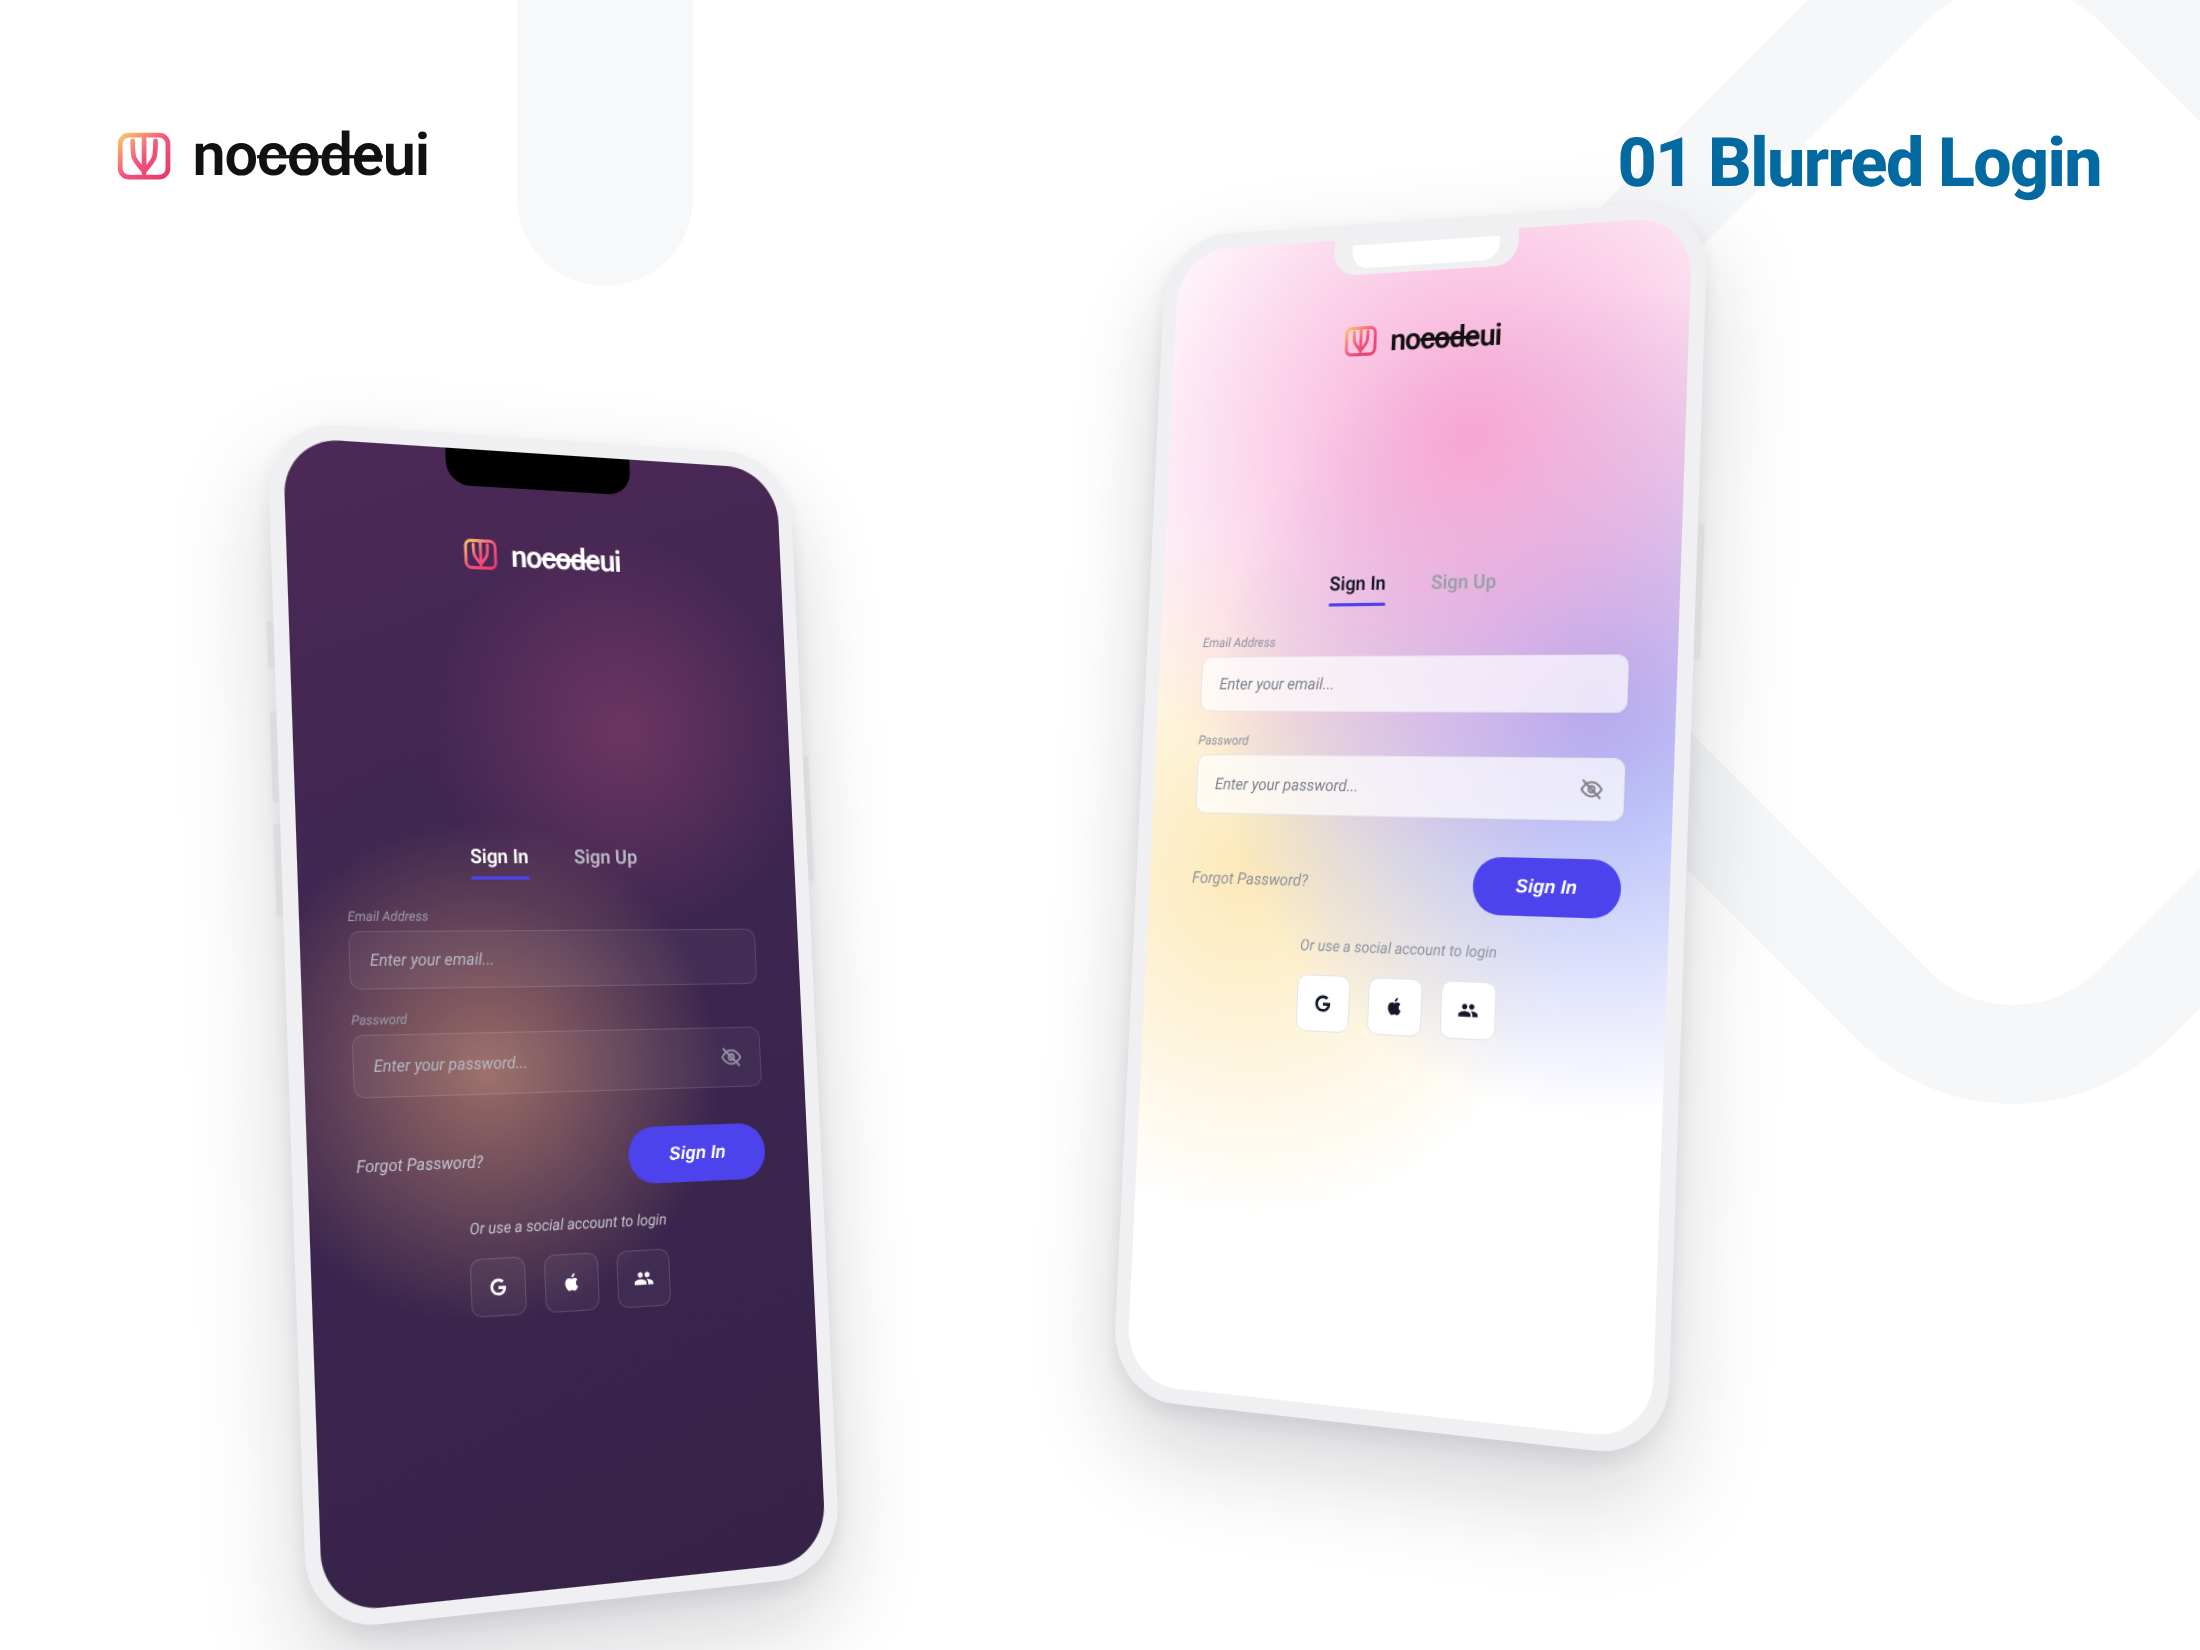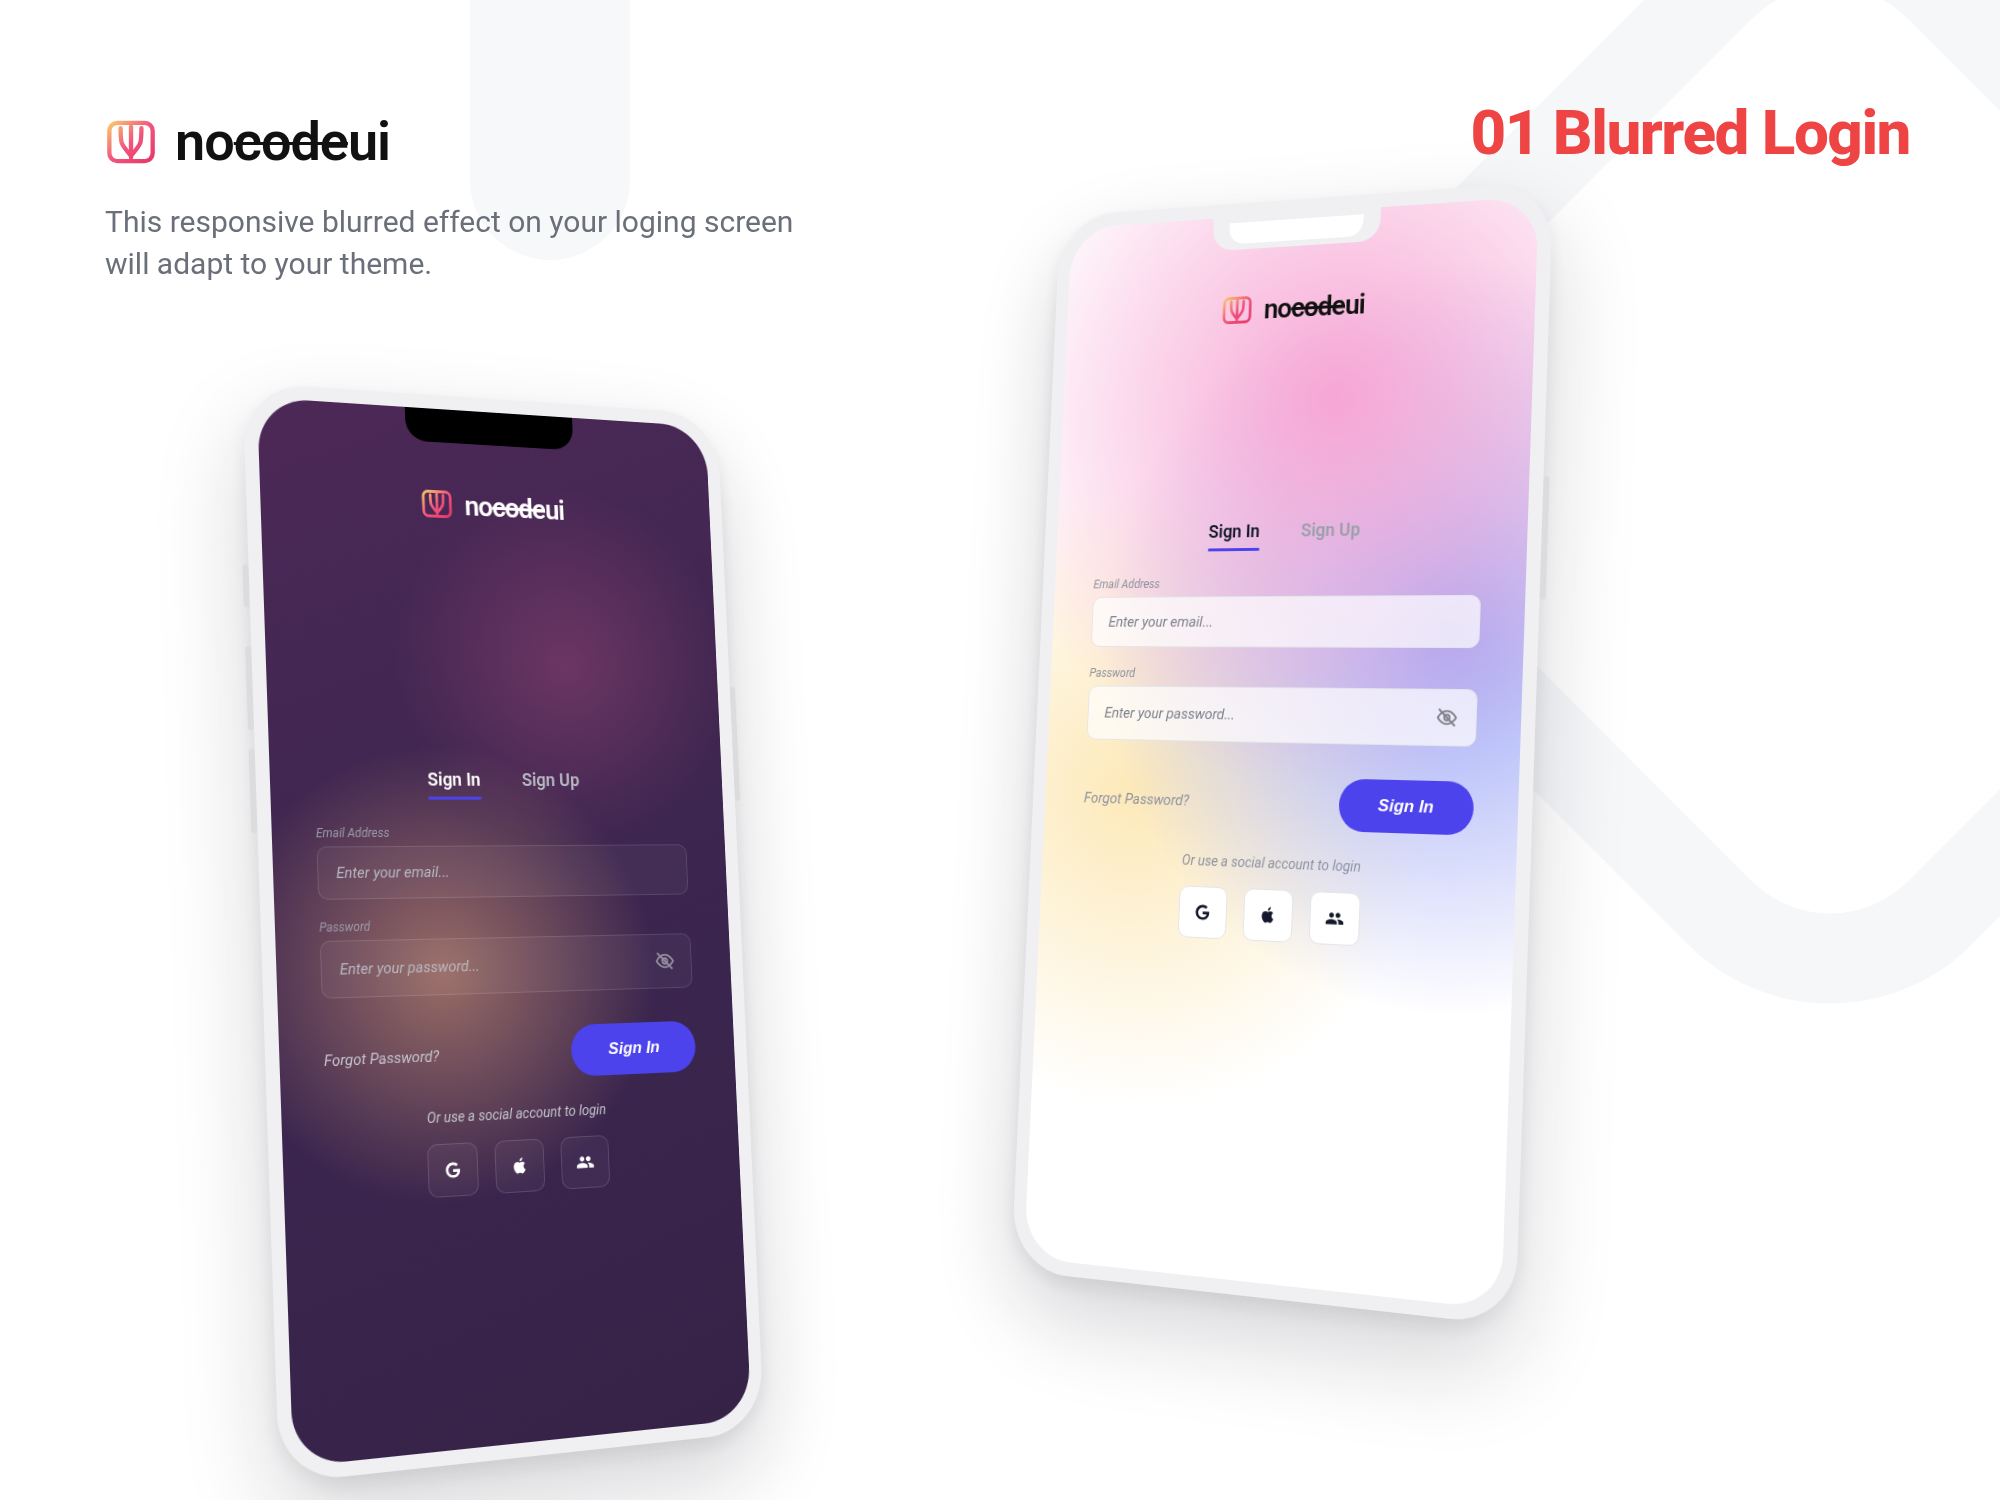--- a/index.html
+++ b/index.html
@@ -11,21 +11,21 @@
 }
 
 .bg-shape1{position:absolute;top:-60px;left:470px;width:160px;height:320px;background:#f7f8fa;border-radius:0 0 80px 80px;}
 .bg-shape2{position:absolute;top:0;right:-280px;width:900px;height:900px;border:90px solid #f6f7f9;border-radius:200px;transform:rotate(45deg);}
 
 .header{position:absolute;top:110px;left:105px;}
 .brand{display:flex;align-items:center;gap:18px;}
 .brand-text{font-size:54px;font-weight:600;color:#111;letter-spacing:-1px;}
 .brand-text .strike{text-decoration:line-through;text-decoration-thickness:3px;}
 .desc{margin-top:28px;font-size:30px;color:#6a6f7a;line-height:1.4;max-width:700px;}
-.page-title{position:absolute;top:96px;right:90px;font-size:62px;font-weight:800;color:#ef4444;letter-spacing:-1.5px;}
+.page-title{position:absolute;top:112px;right:90px;font-size:62px;font-weight:800;color:#0369a1;letter-spacing:-1.5px;}
 
 .phone{position:absolute;border-radius:64px;background:#f0f0f2;box-shadow:0 40px 90px rgba(20,20,40,.18),0 8px 20px rgba(0,0,0,.08);}
 .phone-inner{position:absolute;inset:14px;border-radius:52px;overflow:hidden;}
 .notch{position:absolute;top:0;left:50%;transform:translateX(-50%);width:180px;height:34px;background:#000;border-radius:0 0 22px 22px;z-index:20;}
 .phone.light .notch{background:#f0f0f2;}
 .phone.light .notch::after{content:'';position:absolute;inset:6px 18px;background:#fff;border-radius:0 0 16px 16px;}
 
 .phone.dark{left:255px;top:390px;width:510px;height:1060px;transform:perspective(2200px) rotateY(20deg) rotateX(4deg) rotate(-1deg);}
 .phone.dark .phone-inner{background:radial-gradient(circle at 65% 25%, #5a2545 0%, #2a1530 22%), radial-gradient(circle at 35% 55%, #7a5320 0%, transparent 35%), linear-gradient(160deg,#2a1530 0%, #1a1328 35%, #141226 60%, #0f0e1c 100%);background-blend-mode:screen,screen,normal;}
 
@@ -90,21 +90,20 @@
           <linearGradient id="g1" x1="0" y1="0" x2="1" y2="1">
             <stop offset="0" stop-color="#f9c76b"></stop>
             <stop offset=".5" stop-color="#f2547d"></stop>
             <stop offset="1" stop-color="#e63968"></stop>
           </linearGradient>
         </defs>
       <path d="M14 8h32c5 0 9 4 9 9v26c0 5-4 9-9 9H14c-5 0-9-4-9-9V17c0-5 4-9 9-9z M30 12v36 M18 14c0 18 0 18 12 32 M42 14c0 18 0 18-12 32" fill="none" stroke="url(#g1)" stroke-width="5" stroke-linecap="round" stroke-linejoin="round"></path>
     </svg>
     <span class="brand-text"><span>no</span><span class="strike">code</span><span>ui</span></span>
   </div>
-  <p class="desc">This responsive blurred effect on your loging screen will adapt to your theme.</p>
 </div>
 
 <h1 class="page-title">01 Blurred Login</h1>
 
 <div class="phone dark">
   <div class="side-btn sb1"></div>
   <div class="side-btn sb2"></div>
   <div class="side-btn sb3"></div>
   <div class="side-btn sb4"></div>
   <div class="phone-inner">

